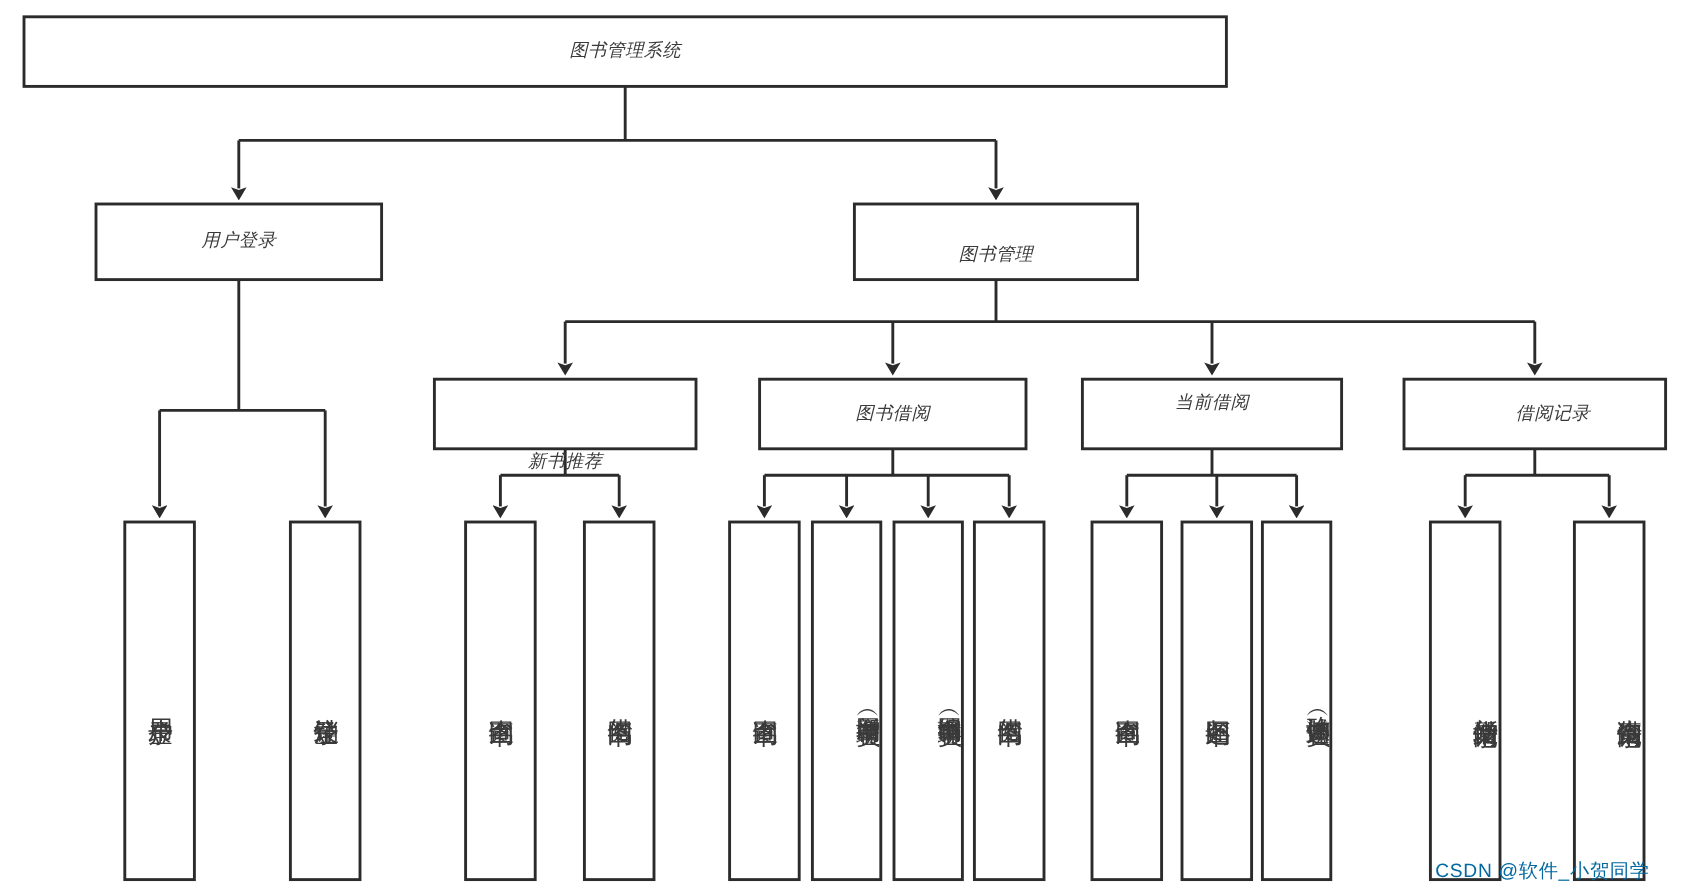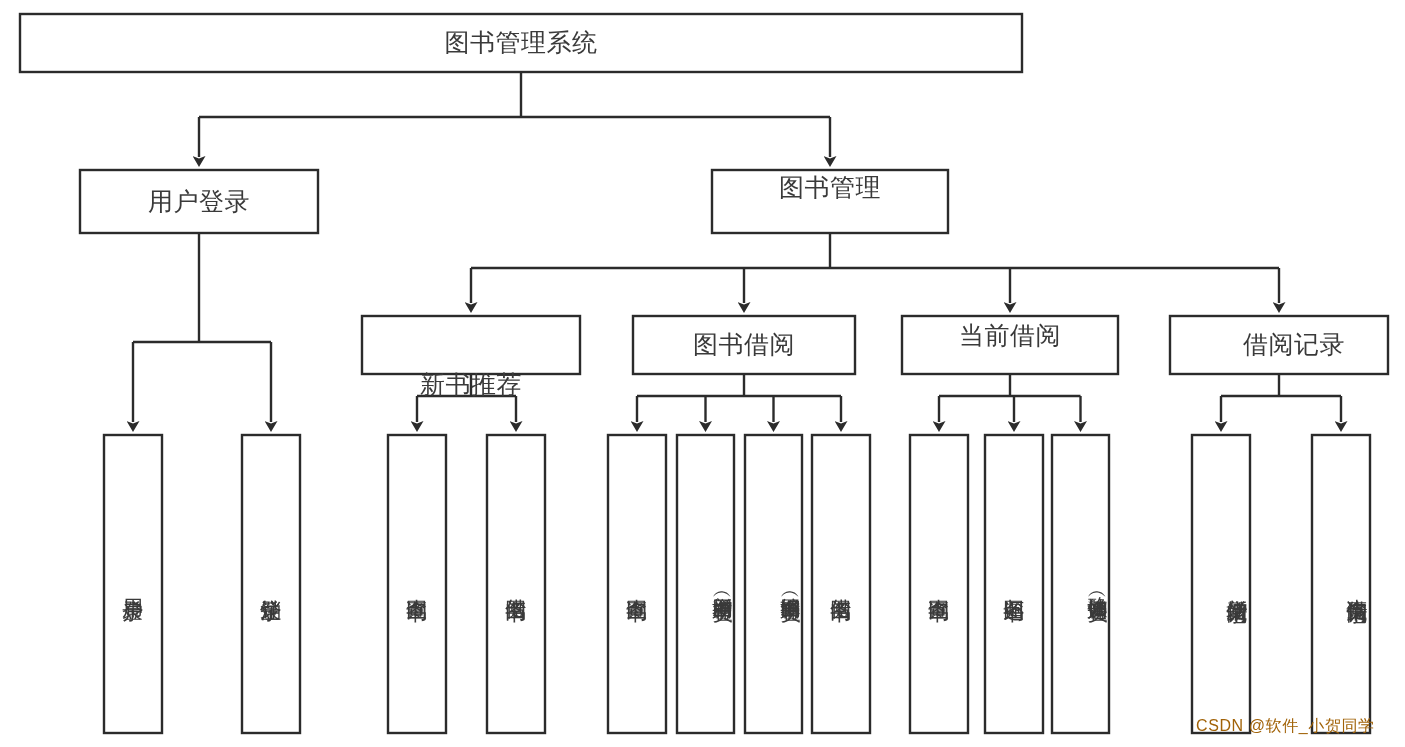--- a/index.html
+++ b/index.html
@@ -41,25 +41,26 @@
   .arrow-head {
     fill: #2b2b2b;
     stroke: none;
   }
   .node-label-h {
     position: absolute;
     display: flex;
     align-items: center;
     justify-content: center;
     color: #3a3a3a;
-    font-size: 25px;
+    font-size: 15px;
     line-height: 1.1;
     letter-spacing: 0.5px;
     white-space: nowrap;
     pointer-events: none;
+    font-style: italic;
   }
   .node-label-v {
     position: absolute;
     writing-mode: vertical-rl;
     text-orientation: upright;
     color: #3a3a3a;
     font-size: 21px;
     line-height: 1.22;
     letter-spacing: 1px;
     display: flex;
@@ -143,35 +144,35 @@
         <rect class="node-box" x="985" y="435" width="58" height="298"></rect>
         <rect class="node-box" x="1052" y="435" width="57" height="298"></rect>
         <rect class="node-box" x="1192" y="435" width="58" height="298"></rect>
         <rect class="node-box" x="1312" y="435" width="58" height="298"></rect>
       </g>
   </svg>
 
   <div id="labels-layer">
       <div class="node-label-h" style="left: 20px; top: 14px; width: 1002px; height: 58px;">图书管理系统</div>
       <div class="node-label-h" style="left: 80px; top: 170px; width: 238px; height: 63px;">用户登录</div>
-      <div class="node-label-h" style="left: 712px; top: 156px; width: 236px; height: 63px;">图书管理</div>
+      <div class="node-label-h" style="left: 712px; top: 182px; width: 236px; height: 63px;">图书管理</div>
       <div class="node-label-h" style="left: 362px; top: 316px; width: 218px; height: 58px; margin-top: 40px;">新书推荐</div>
       <div class="node-label-h" style="left: 633px; top: 316px; width: 222px; height: 58px; border-radius: 22px;">图书借阅</div>
       <div class="node-label-h" style="left: 902px; top: 316px; width: 216px; height: 40px;">当前借阅</div>
       <div class="node-label-h" style="left: 1170px; top: 316px; width: 248px; height: 58px;">借阅记录</div>
       <div class="node-label-v" style="left: 104px; top: 435px; width: 58px; height: 298px; justify-content: center; align-items: center;">用户登录</div>
       <div class="node-label-v" style="left: 242px; top: 435px; width: 58px; height: 298px; justify-content: center; align-items: center;">注销登录</div>
       <div class="node-label-v" style="left: 388px; top: 435px; width: 58px; height: 298px; justify-content: center; align-items: center;">查询图书</div>
       <div class="node-label-v" style="left: 487px; top: 435px; width: 58px; height: 298px; justify-content: center; align-items: center;">借阅图书</div>
       <div class="node-label-v" style="left: 608px; top: 435px; width: 58px; height: 298px; justify-content: center; align-items: center;">查询图书</div>
       <div class="node-label-v" style="left: 677px; top: 443px; width: 57px; height: 284px; font-size: 20px; line-height: 1.14;">新增图书（管理员）</div>
       <div class="node-label-v" style="left: 745px; top: 443px; width: 57px; height: 284px; font-size: 20px; line-height: 1.14;">编辑图书（管理员）</div>
       <div class="node-label-v" style="left: 812px; top: 435px; width: 58px; height: 298px; justify-content: center; align-items: center;">借阅图书</div>
       <div class="node-label-v" style="left: 910px; top: 435px; width: 58px; height: 298px; justify-content: center; align-items: center;">查询图书</div>
       <div class="node-label-v" style="left: 985px; top: 435px; width: 58px; height: 298px; justify-content: center; align-items: center;">归还图书</div>
       <div class="node-label-v" style="left: 1052px; top: 443px; width: 57px; height: 284px; font-size: 20px; line-height: 1.14;">确认归还（管理员）</div>
       <div class="node-label-v" style="left: 1192px; top: 443px; width: 58px; height: 284px;">新增借阅记录</div>
       <div class="node-label-v" style="left: 1312px; top: 443px; width: 58px; height: 284px;">查询借阅记录</div>
     </div>
 
-  <div class="watermark" style="left: 1196px; top: 716px; color: #a16207; text-align: right;">CSDN @软件_小贺同学</div>
+  <div class="watermark" style="left: 1196px; top: 716px; color: #0369a1; text-align: right;">CSDN @软件_小贺同学</div>
 
 </div>
 
 </body></html>

